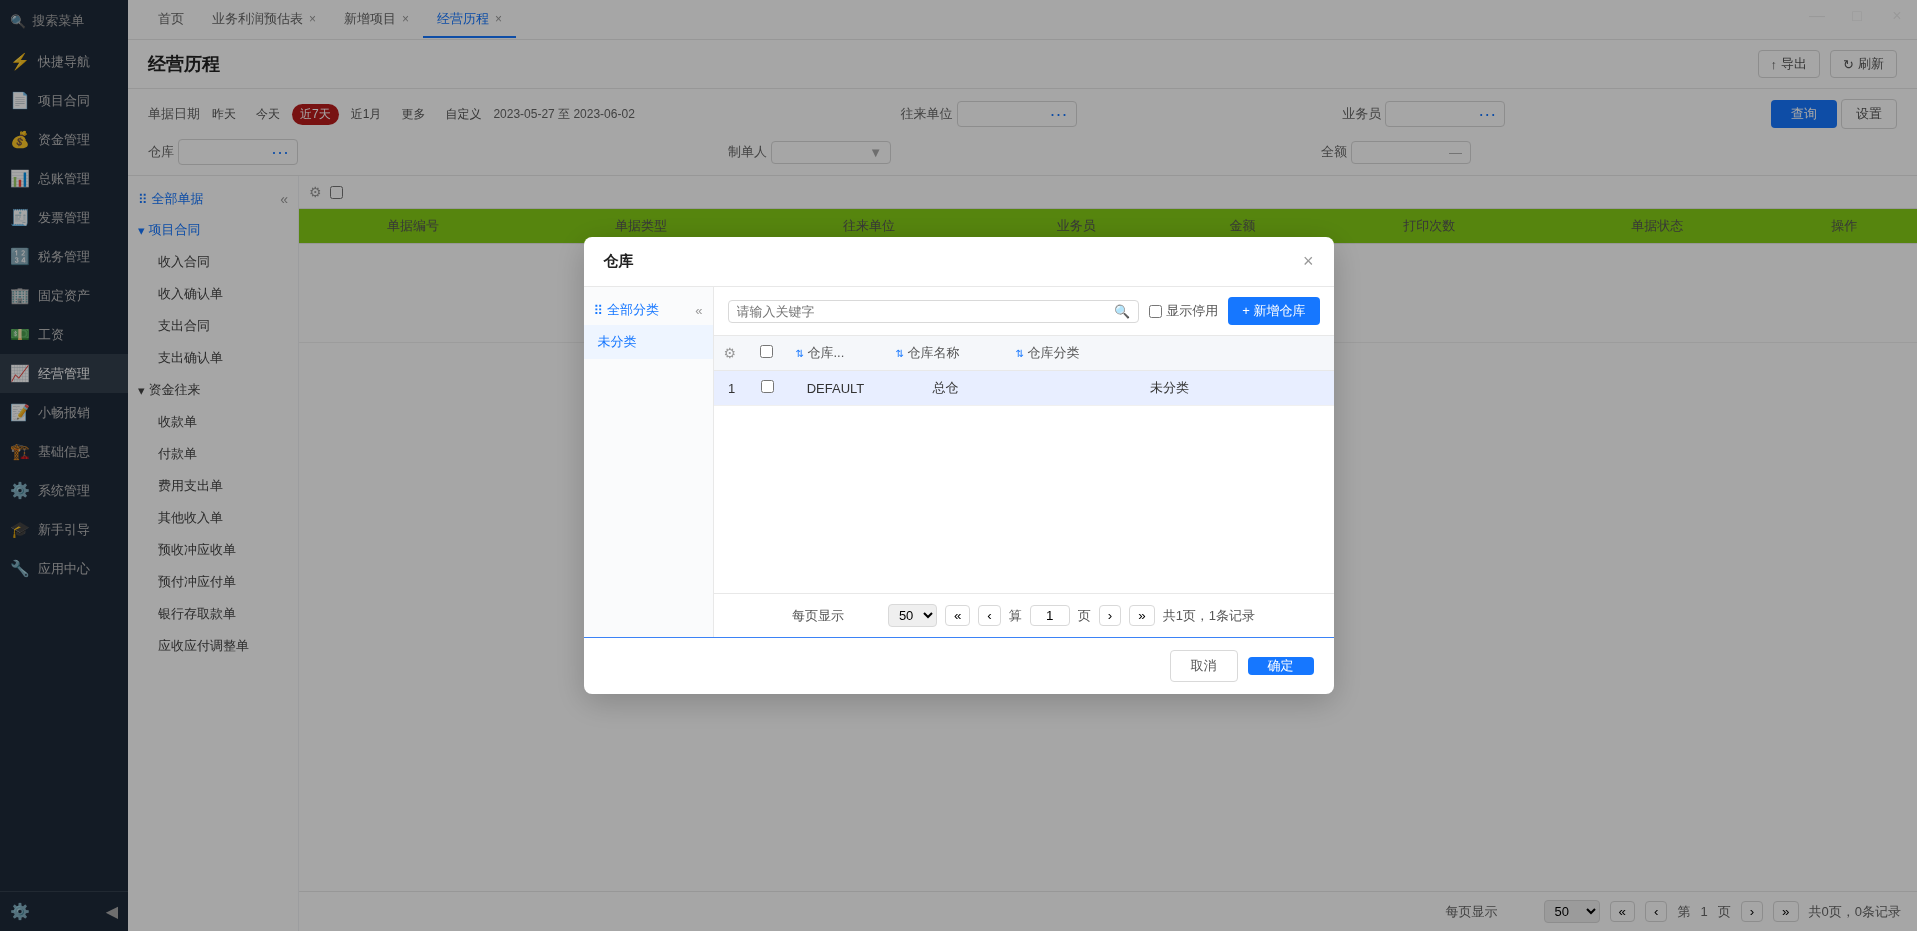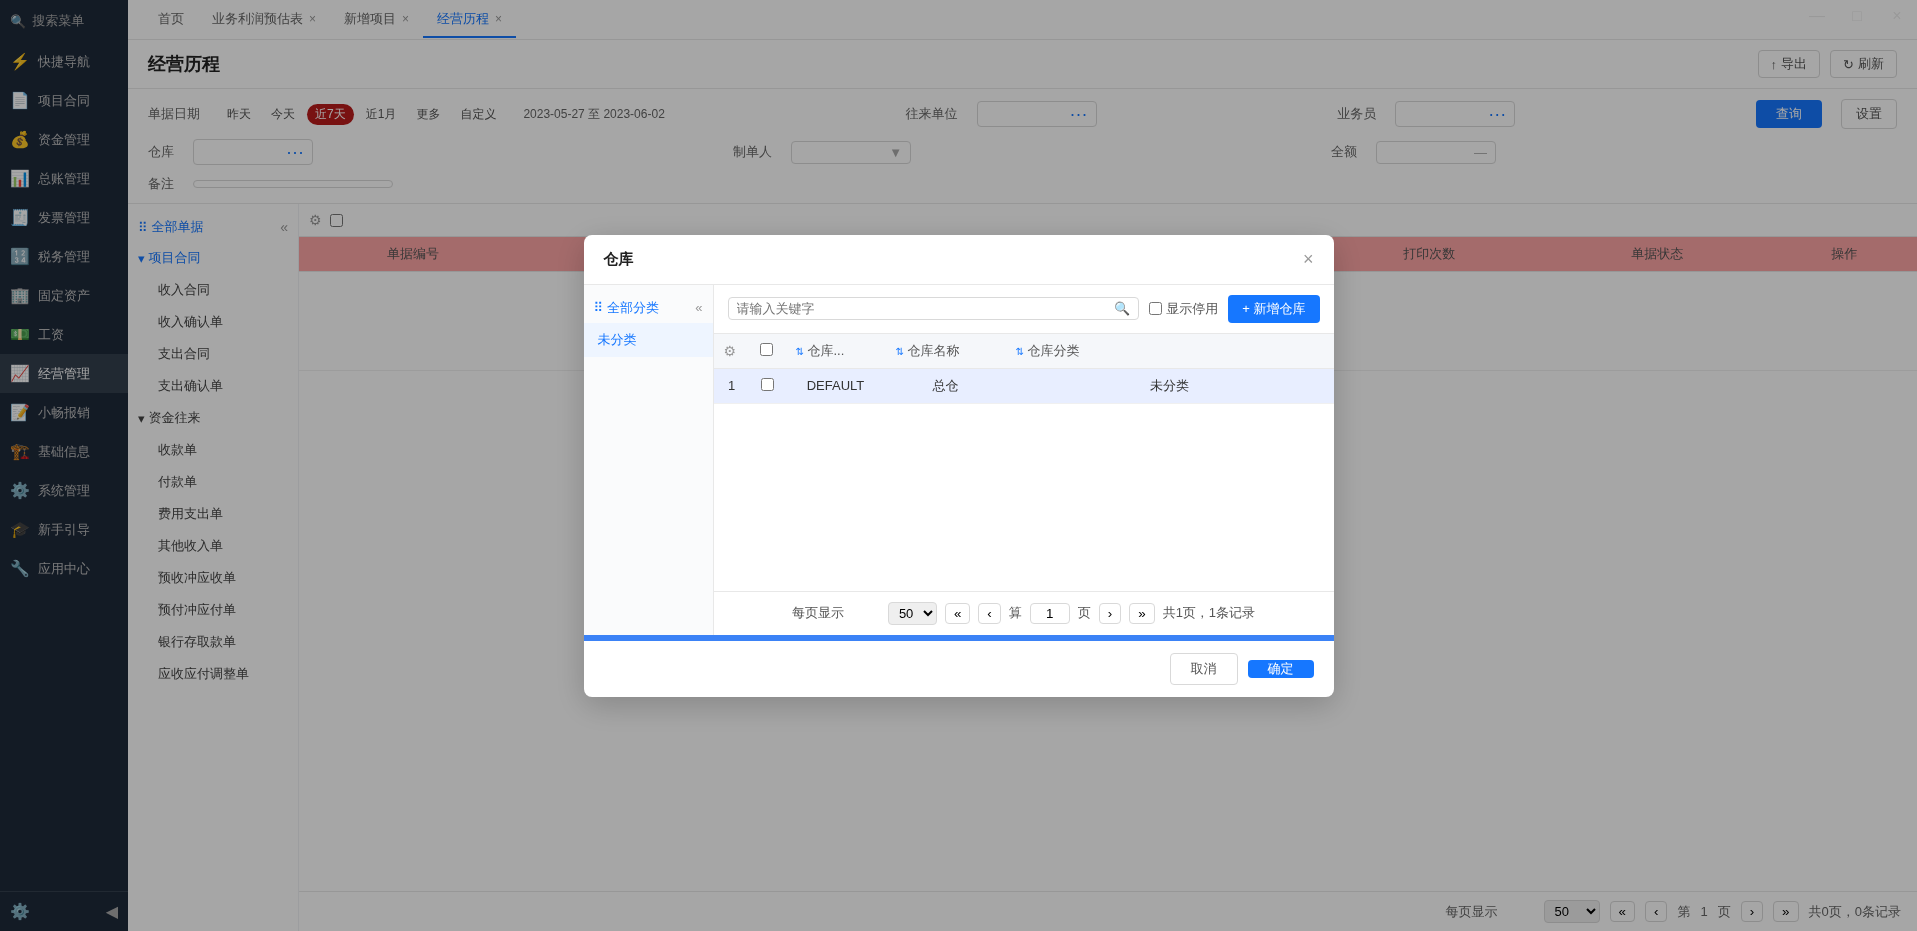--- a/index.html
+++ b/index.html
@@ -105,21 +105,21 @@
       padding: 10px 20px;
       display: flex;
       flex-wrap: wrap;
       gap: 10px;
       align-items: center;
       border-bottom: 1px solid #e8e8e8;
     }
     .filter-row {
       display: flex;
       align-items: center;
-      gap: 19px;
+      gap: 4px;
       width: 100%;
     }
     .filter-label { color: #666; font-size: 13px; white-space: nowrap; }
     .date-options { display: flex; gap: 4px; align-items: center; }
     .date-opt {
       padding: 2px 8px; cursor: pointer; color: #555; font-size: 12px;
       border-radius: 3px;
     }
     .date-opt.active {
       background: #b91c1c; color: #fff; border-radius: 12px;
@@ -180,21 +180,21 @@
       display: flex;
       flex-direction: column;
     }
     .table-header {
       display: flex; align-items: center; padding: 8px 10px;
       border-bottom: 1px solid #e8e8e8; gap: 8px;
     }
     .table-area { flex: 1; overflow: auto; }
     table { width: 100%; border-collapse: collapse; font-size: 13px; }
     th {
-      background: #fca5a5; border-bottom: 1px solid #e8e8e8;
+      background: #84cc16; border-bottom: 1px solid #e8e8e8;
       padding: 8px 10px; text-align: center; color: #555; white-space: nowrap;
       font-weight: 500;
     }
     td { padding: 8px 10px; border-bottom: 1px solid #f0f0f0; text-align: center; color: #333; }
     .no-data { text-align: center; color: #999; padding: 40px; }
     .bottom-bar {
       display: flex; align-items: center; justify-content: flex-end;
       padding: 8px 16px; border-top: 1px solid #e8e8e8; gap: 10px;
       font-size: 13px; color: #666;
     }
@@ -269,21 +269,21 @@
     .col-name { width: 120px; }
     .col-cat { flex: 1; }
 
     .dialog-pagination {
       display: flex; align-items: center; justify-content: center;
       padding: 10px 14px; border-top: 1px solid #e8e8e8; gap: 8px;
       font-size: 13px; color: #555;
     }
     .dialog-footer {
       display: flex; align-items: center; justify-content: flex-end;
-      padding: 12px 20px; border-top: 6px solid #3b82f6; gap: 10px;
+      padding: 12px 20px; border-top: 1px solid #3b82f6; gap: 10px;
     }
     .btn-cancel {
       border: 1px solid #d9d9d9; border-radius: 4px; padding: 6px 20px;
       background: #fff; cursor: pointer; color: #555; font-size: 13px;
     }
     .btn-confirm {
       background: #1677ff; color: #fff; border: none; border-radius: 4px;
       padding: 0 20px; cursor: pointer; font-size: 13px;
     }
 
@@ -447,24 +447,20 @@
         <span></span>
         <span style="color:#aaa">▼</span>
       </div>
       <span style="flex:1"></span>
       <span class="filter-label">全额</span>
       <div class="filter-input-box" style="width:80px">
         <span></span>
         <span style="color:#aaa">—</span>
       </div>
       <span style="flex:1"></span>
-    </div>
-    <div class="filter-row">
-      <span class="filter-label">备注</span>
-      <div class="filter-input-box" style="width:200px"></div>
     </div>
   </div>
 
   <div class="content-area">
 
     <div class="left-panel">
       <div class="left-panel-header">
         <div class="left-panel-title">
           <span>⠿</span>
           <span>全部单据</span>

